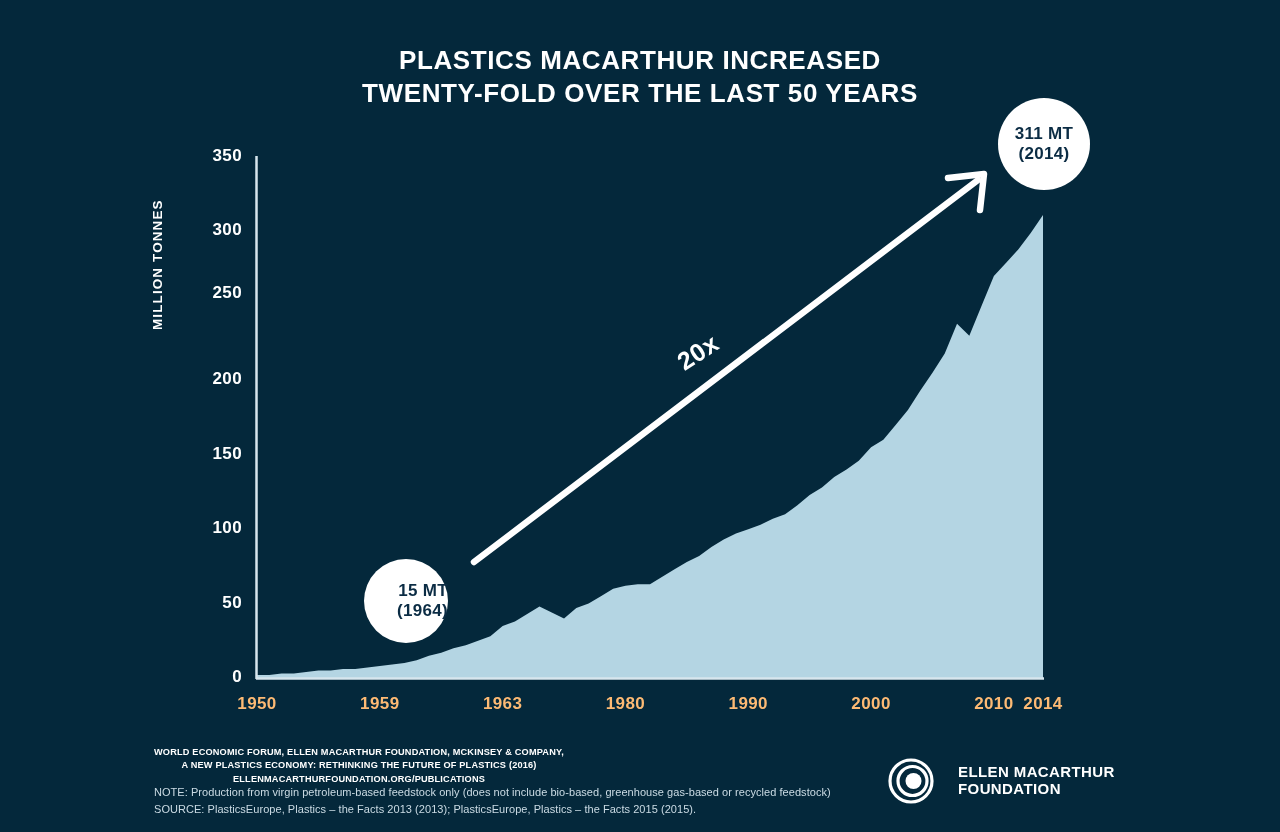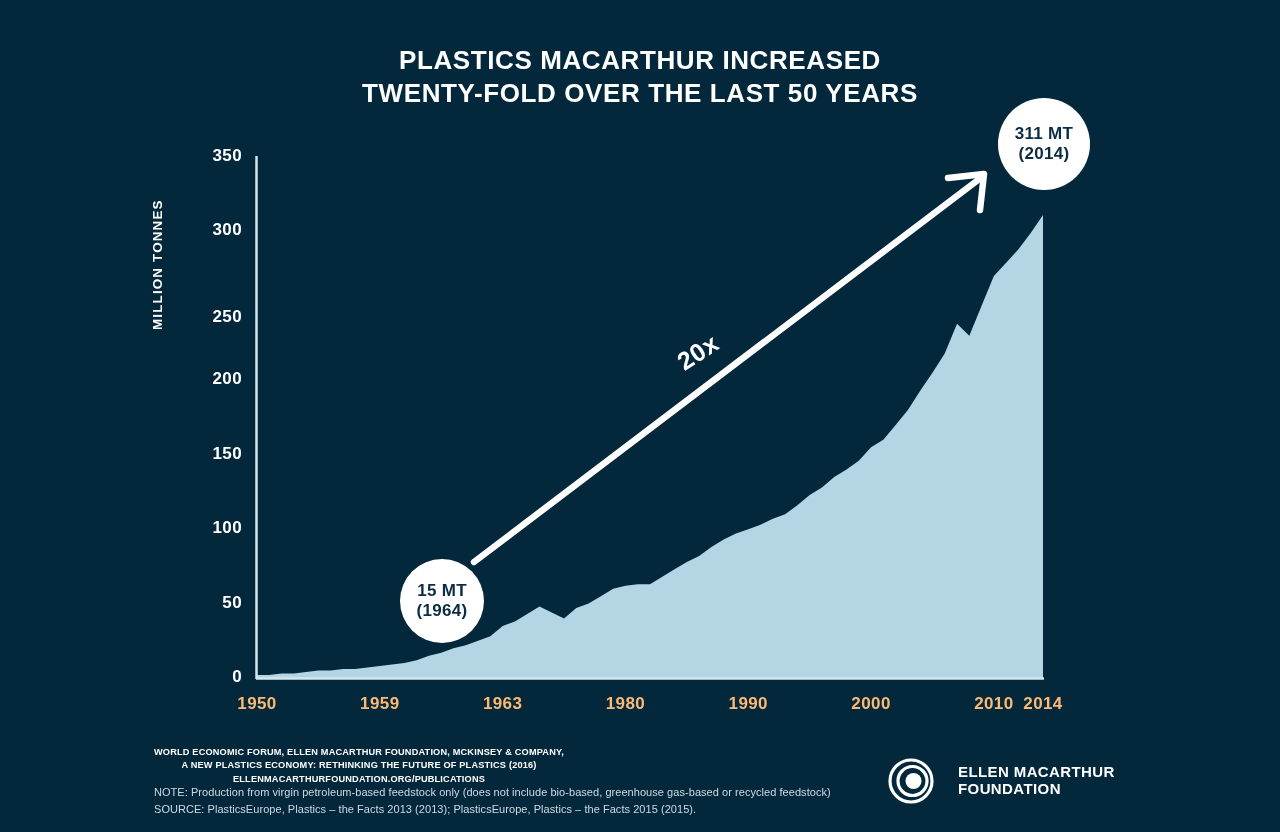--- a/index.html
+++ b/index.html
@@ -108,21 +108,21 @@
     flex-direction: column;
     align-items: center;
     justify-content: center;
     font-weight: bold;
     line-height: 1.18;
     text-align: center;
   }
   .bubble .b1 { font-size: 17px; letter-spacing: 0.3px; }
   .bubble .b2 { font-size: 17px; letter-spacing: 0.3px; }
 
-  #bubble-start { left: 400px; top: 559px; width: 84px; height: 84px; }
+  #bubble-start { left: 364px; top: 559px; width: 84px; height: 84px; align-items: flex-end; }
   #bubble-end   { left: 998px; top: 98px;  width: 92px; height: 92px; }
 
   .arrow-label {
     position: absolute;
     left: 672px;
     top: 352px;
     font-size: 25px;
     font-weight: bold;
     color: #ffffff;
     transform: rotate(-33deg);
@@ -210,21 +210,21 @@
     </svg>
 
     <div class="y-axis-title">MILLION TONNES</div>
 
     <div class="y-ticks-holder" id="y-ticks">
         <div class="y-tick" style="top: 667px;">0</div>
         <div class="y-tick" style="top: 592.571px;">50</div>
         <div class="y-tick" style="top: 518.143px;">100</div>
         <div class="y-tick" style="top: 443.714px;">150</div>
         <div class="y-tick" style="top: 369.286px;">200</div>
-        <div class="y-tick" style="top: 307px;">250</div>
+        <div class="y-tick" style="top: 283px;">250</div>
         <div class="y-tick" style="top: 220.429px;">300</div>
         <div class="y-tick" style="top: 146px;">350</div>
       </div>
 
     <div id="x-ticks">
         <div class="x-tick" style="left: 257px;">1950</div>
         <div class="x-tick" style="left: 379.812px;">1959</div>
         <div class="x-tick" style="left: 502.625px;">1963</div>
         <div class="x-tick" style="left: 625.438px;">1980</div>
         <div class="x-tick" style="left: 748.25px;">1990</div>

